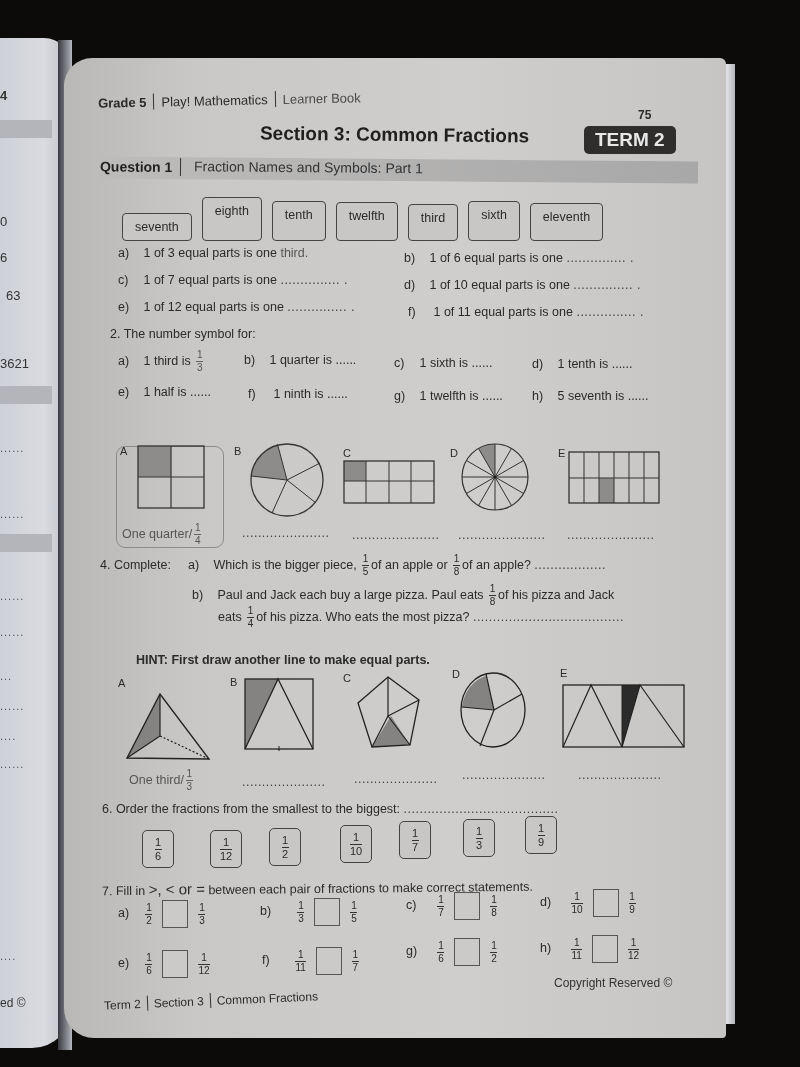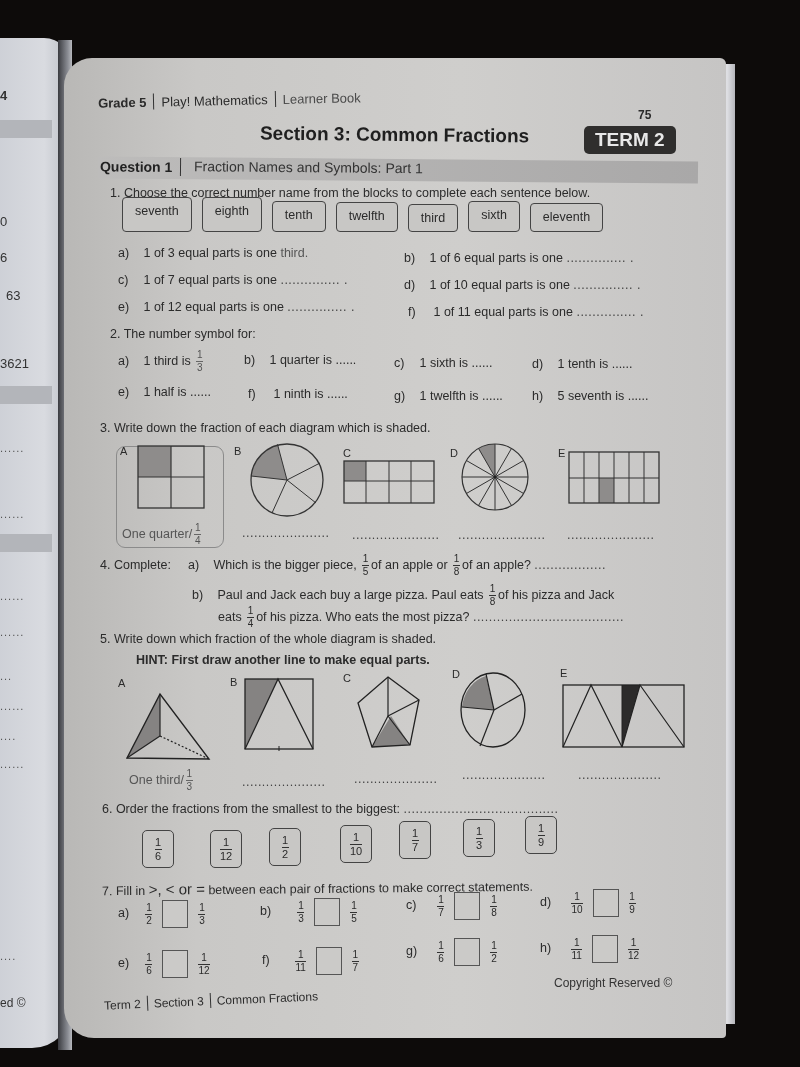--- a/index.html
+++ b/index.html
@@ -97,23 +97,22 @@
   <div class="abs pagenum">75</div>
   <div class="abs section-title">Section 3: Common Fractions</div>
   <div class="abs term-badge">TERM 2</div>
 
   <div class="abs q-bar">
     <span class="q1">Question 1</span>
     <span class="q1sep"></span>
     <span class="q1title">Fraction Names and Symbols: Part 1</span>
   </div>
 
-  <div class="abs txt" style="left:46px;top:128px">1. Choose the correct number name from the blocks to complete each sentence below.</div>
   <div class="abs" style="left:58px;top:139px;display:flex;gap:10px">
-    <span class="word-chip" style="margin-top:0">seventh</span>
+    <span class="word-chip" style="margin-top:16px">seventh</span>
     <span class="word-chip" style="margin-top:0">eighth</span>
     <span class="word-chip" style="margin-top:4px">tenth</span>
     <span class="word-chip" style="margin-top:5px">twelfth</span>
     <span class="word-chip" style="margin-top:7px">third</span>
     <span class="word-chip" style="margin-top:4px">sixth</span>
     <span class="word-chip" style="margin-top:6px">eleventh</span>
   </div>
 
   <div class="abs txt" style="left:54px;top:188px">
     <span class="lbl">a)</span> <span>1 of 3 equal parts is one</span> <span class="ans-grey">third.</span>
@@ -144,21 +143,20 @@
       </span>
   </div>
   <div class="abs txt" style="left:180px;top:295px"><span class="lbl">b)</span> <span>1 quarter is ......</span></div>
   <div class="abs txt" style="left:330px;top:298px"><span class="lbl">c)</span> <span>1 sixth is ......</span></div>
   <div class="abs txt" style="left:468px;top:299px"><span class="lbl">d)</span> <span>1 tenth is ......</span></div>
   <div class="abs txt" style="left:54px;top:327px"><span class="lbl">e)</span> <span>1 half is ......</span></div>
   <div class="abs txt" style="left:184px;top:329px"><span class="lbl">f)</span> <span>1 ninth is ......</span></div>
   <div class="abs txt" style="left:330px;top:331px"><span class="lbl">g)</span> <span>1 twelfth is ......</span></div>
   <div class="abs txt" style="left:468px;top:331px"><span class="lbl">h)</span> <span>5 seventh is ......</span></div>
 
-  <div class="abs txt" style="left:36px;top:363px">3.  Write down the fraction of each diagram which is shaded.</div>
   <div class="abs box-a"></div>
   <div class="abs txt" style="left:56px;top:387px;font-size:11px">A</div>
   <svg style="left:74px;top:388px" width="70" height="64">
     <rect x="0" y="0" width="33" height="31" fill="#8e8c8b"></rect>
     <rect x="0" y="0" width="66" height="62" fill="none" stroke="#333" stroke-width="1.3"></rect>
     <line x1="33" y1="0" x2="33" y2="62" stroke="#333" stroke-width="1.2"></line>
     <line x1="0" y1="31" x2="66" y2="31" stroke="#333" stroke-width="1.2"></line>
   </svg>
   <div class="abs txt ans-grey" style="left:58px;top:465px">
     <span>One quarter/</span><span class="frac grey">
@@ -248,21 +246,20 @@
   <div class="abs txt" style="left:154px;top:548px">
     <span>eats</span>
     <span class="frac">
         <span>1</span>
         <span class="bar"></span>
         <span>4</span>
       </span><span>of his pizza. Who eats the most pizza?</span>
     <span class="dots">......................................</span>
   </div>
 
-  <div class="abs txt" style="left:36px;top:574px">5.  Write down which fraction of the whole diagram is shaded.</div>
   <div class="abs txt" style="left:72px;top:595px;font-weight:bold">HINT:  First draw another line to make equal parts.</div>
 
   <div class="abs txt" style="left:54px;top:619px;font-size:11px">A</div>
   <svg style="left:62px;top:628px" width="84" height="76">
     <polygon points="1,72 34,8 34,50" fill="#858382"></polygon>
     <polygon points="1,72 34,8 83,73" fill="none" stroke="#222" stroke-width="1.4"></polygon>
     <line x1="34" y1="8" x2="34" y2="50" stroke="#222" stroke-width="1.2"></line>
     <line x1="34" y1="50" x2="1" y2="72" stroke="#222" stroke-width="1.2"></line>
     <line x1="34" y1="50" x2="83" y2="73" stroke="#222" stroke-width="1.2" stroke-dasharray="2,2"></line>
   </svg>

